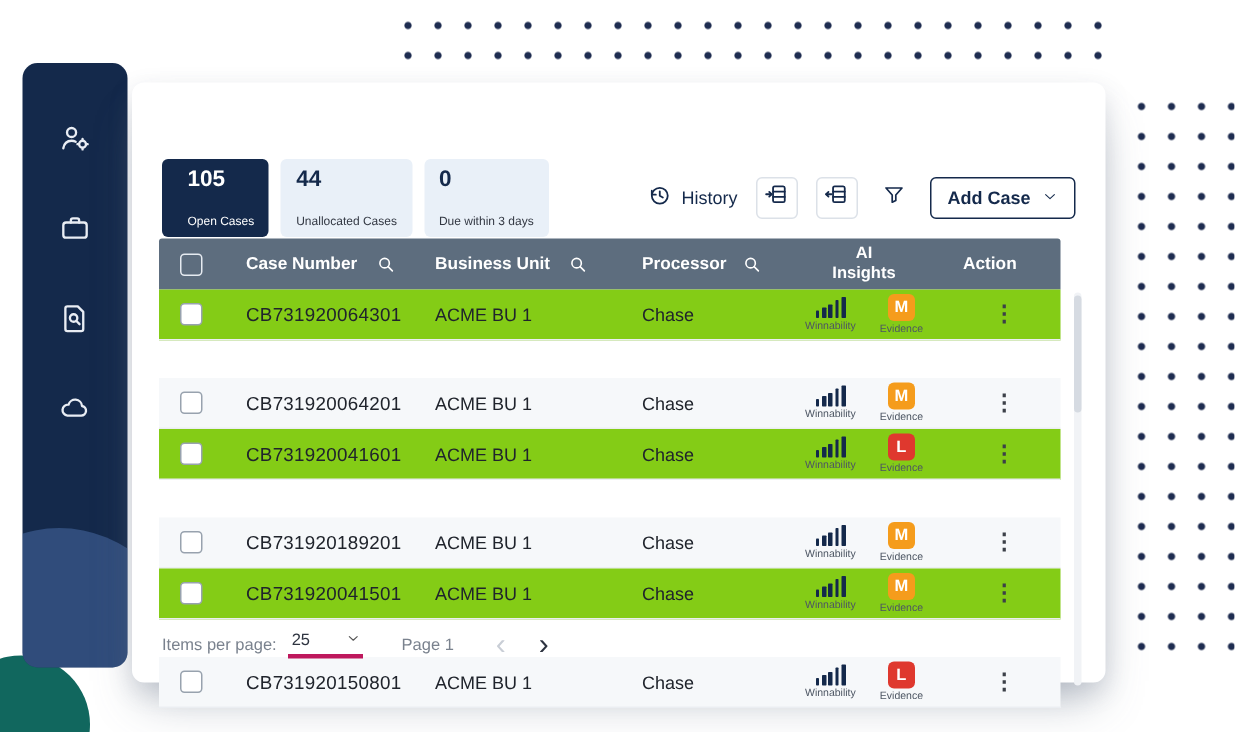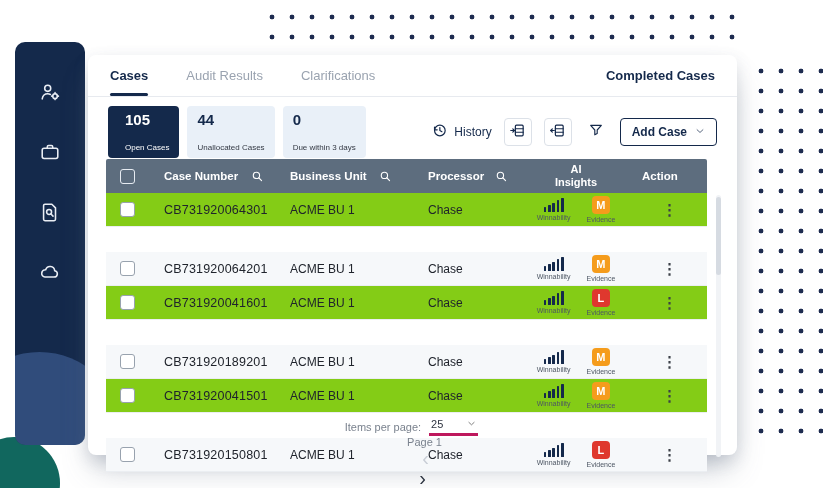--- a/index.html
+++ b/index.html
@@ -75,21 +75,21 @@
   .bars { display:flex; align-items:flex-end; gap:1.5px; height:14px; }
   .bars i { display:block; width:2.8px; background:#14294B; border-radius:0.5px; }
   .bars i:nth-child(1){height:5px;} .bars i:nth-child(2){height:7px;} .bars i:nth-child(3){height:9px;} .bars i:nth-child(4){height:12px;} .bars i:nth-child(5){height:14px;}
   .evidence-badge { width:18px; height:18px; border-radius:4px; color:#fff; font-weight:bold; font-size:11px; display:flex; align-items:center; justify-content:center; background:#F59C1C; }
   .kebab { font-size:15px; color:#3C4048; cursor:pointer; font-weight:bold; line-height:1; }
 
   .scrollbar-track { position:absolute; top:140px; right:16px; width:5px; height:262px; background:#F1F3F6; border-radius:3px; }
   .scrollbar-thumb { position:absolute; top:2px; left:0; width:5px; height:78px; background:#D6DBE2; border-radius:3px; cursor:grab; }
 
   
-  .tfoot { position:absolute; left:20px; right:22px; bottom:13px; height:24px; display:flex; align-items:center; justify-content:flex-start; color:#7A828E; font-size:11px;flex-direction:column; }
+  .tfoot { position:absolute; left:20px; right:22px; bottom:13px; height:24px; display:flex; align-items:center; justify-content:flex-start; color:#7A828E; font-size:11px; }
   .ipp { display:flex; align-items:center; gap:8px; }
   .ipp-select { display:inline-flex; align-items:center; gap:24px; border-bottom:3px solid #be185d; padding:0 2px 3px 2px; color:#2E3440; cursor:pointer; }
   .ipp-select svg { width:9px; height:9px; stroke:#555; fill:none; stroke-width:2; stroke-linecap:round; stroke-linejoin:round; }
   .page-label { margin-left:26px; }
   .pg-prev { margin-left:28px; font-size:20px; color:#C9CED6; cursor:default; line-height:1; }
   .pg-next { margin-left:22px; font-size:20px; color:#2D3340; cursor:pointer; line-height:1; }
 </style>
 </head>
 <body>
 
@@ -123,32 +123,20 @@
     </div>
     <div class="side-icon">
       <svg viewBox="0 0 24 24">
           <path d="M6.5 17.5h10a3.5 3.5 0 0 0 .6-6.95A5 5 0 0 0 7.3 9.6 3.9 3.9 0 0 0 6.5 17.5z"></path>
         </svg>
     </div>
   </div>
 
   <div class="card">
 
-    <div class="tabs-row">
-      <div class="tab active">
-          <span>Cases</span>
-        </div>
-      <div class="tab">
-          <span>Audit Results</span>
-        </div>
-      <div class="tab">
-          <span>Clarifications</span>
-        </div>
-      <div class="completed">Completed Cases</div>
-    </div>
 
     <div class="stats-row">
       <div class="stat stat-dark">
         <span class="v">105</span>
         <span class="l">Open Cases</span>
       </div>
       <div class="stat stat-light">
         <span class="v">44</span>
         <span class="l">Unallocated Cases</span>
       </div>

